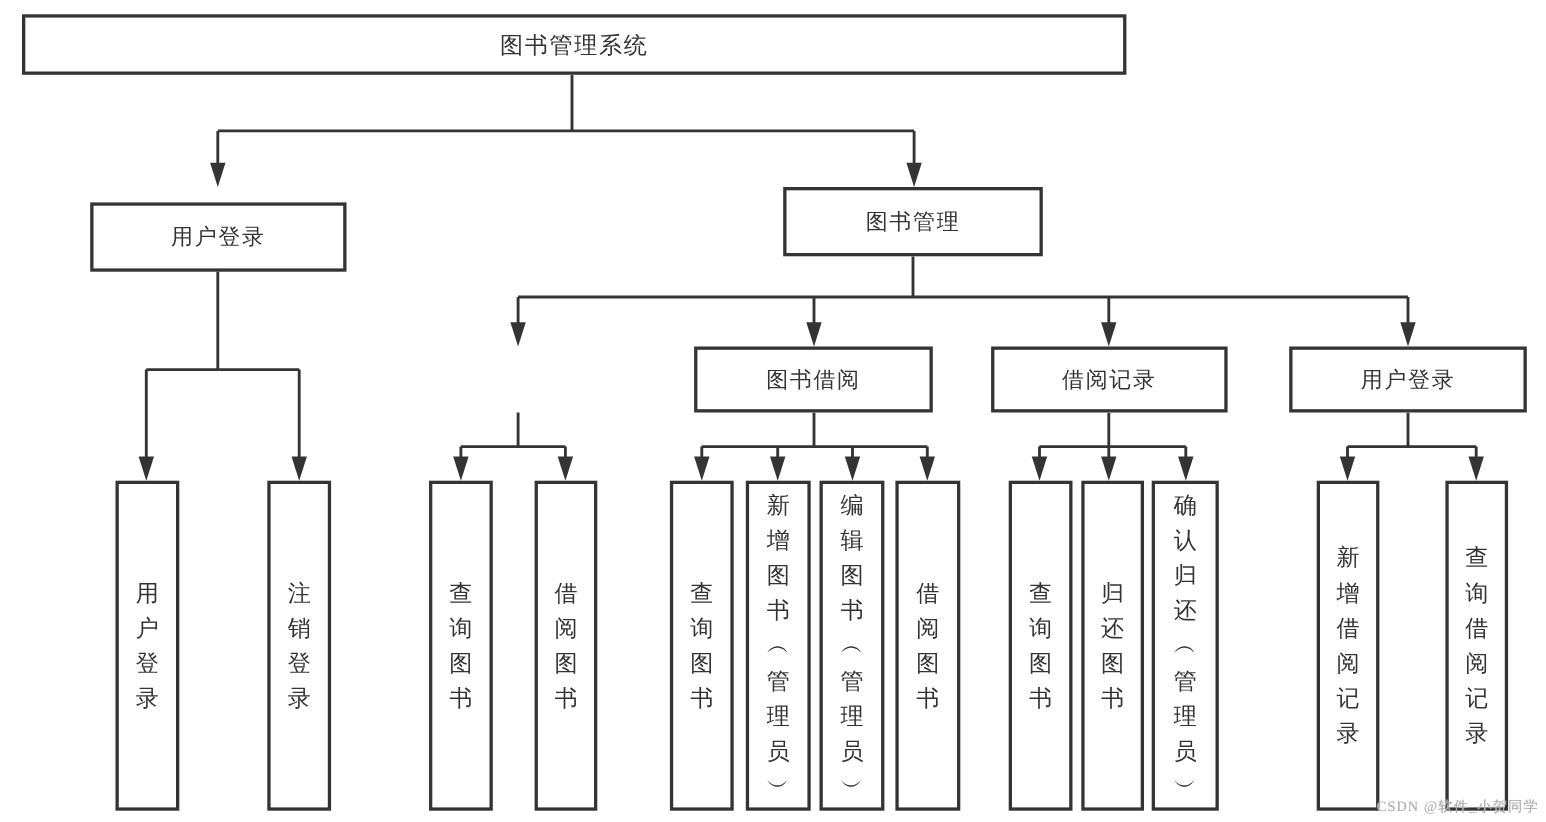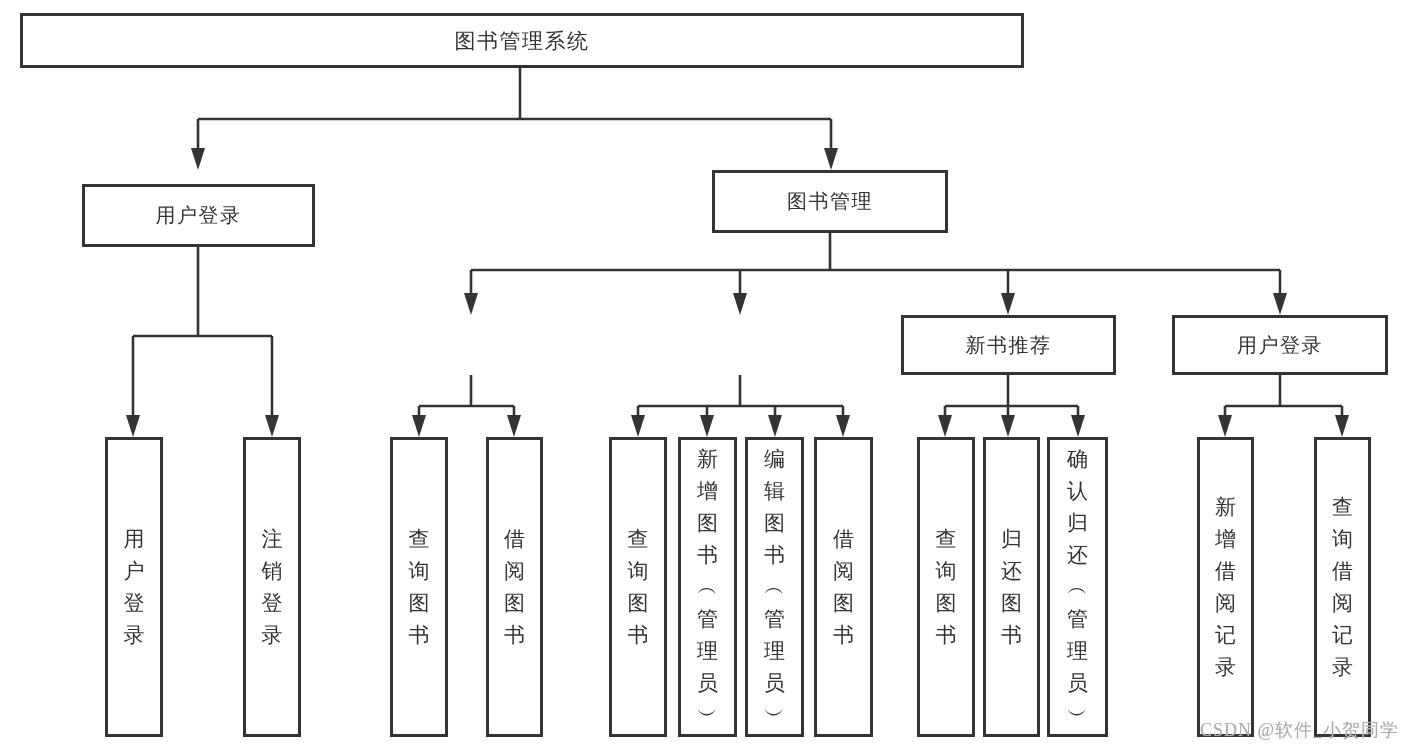--- a/index.html
+++ b/index.html
@@ -35,21 +35,21 @@
     display:flex;
     align-items:center;
     justify-content:center;
     font-size:21px;
     line-height:32px;
   }
   .watermark{
     position:absolute;
     right:6px;
     bottom:5px;
-    font-size:18px;
+    font-size:13px;
     color:#adadad;
     letter-spacing:1px;
     z-index:5;
     text-shadow:0 0 1px #d8d8d8;
   }
 </style>
 </head>
 <body>
 
 <div class="canvas">
@@ -85,21 +85,22 @@
       <polygon points="1218,415 1232,415 1225,437"></polygon>
       <polygon points="1335,415 1349,415 1342,437"></polygon>
     </g>
   </svg>
 
   <div class="node root" style="left:20px;top:13px;width:1004px;height:55px">图书管理系统</div>
 
   <div class="node" style="left:82px;top:184px;width:233px;height:63px">用户登录</div>
   <div class="node" style="left:712px;top:170px;width:236px;height:63px">图书管理</div>
 
-  <div class="node" style="left:901px;top:315px;width:215px;height:60px">新书推荐</div>
+  <div class="node" style="left:631px;top:315px;width:217px;height:60px">图书借阅</div>
+  <div class="node" style="left:901px;top:315px;width:215px;height:60px">借阅记录</div>
   <div class="node" style="left:1172px;top:315px;width:216px;height:60px">用户登录</div>
 
   <div class="node leaf" style="left:105px;top:437px;width:58px;height:300px">
       <div class="vchar">用</div>
       <div class="vchar">户</div>
       <div class="vchar">登</div>
       <div class="vchar">录</div>
     </div>
   <div class="node leaf" style="left:243px;top:437px;width:58px;height:300px">
       <div class="vchar">注</div>

